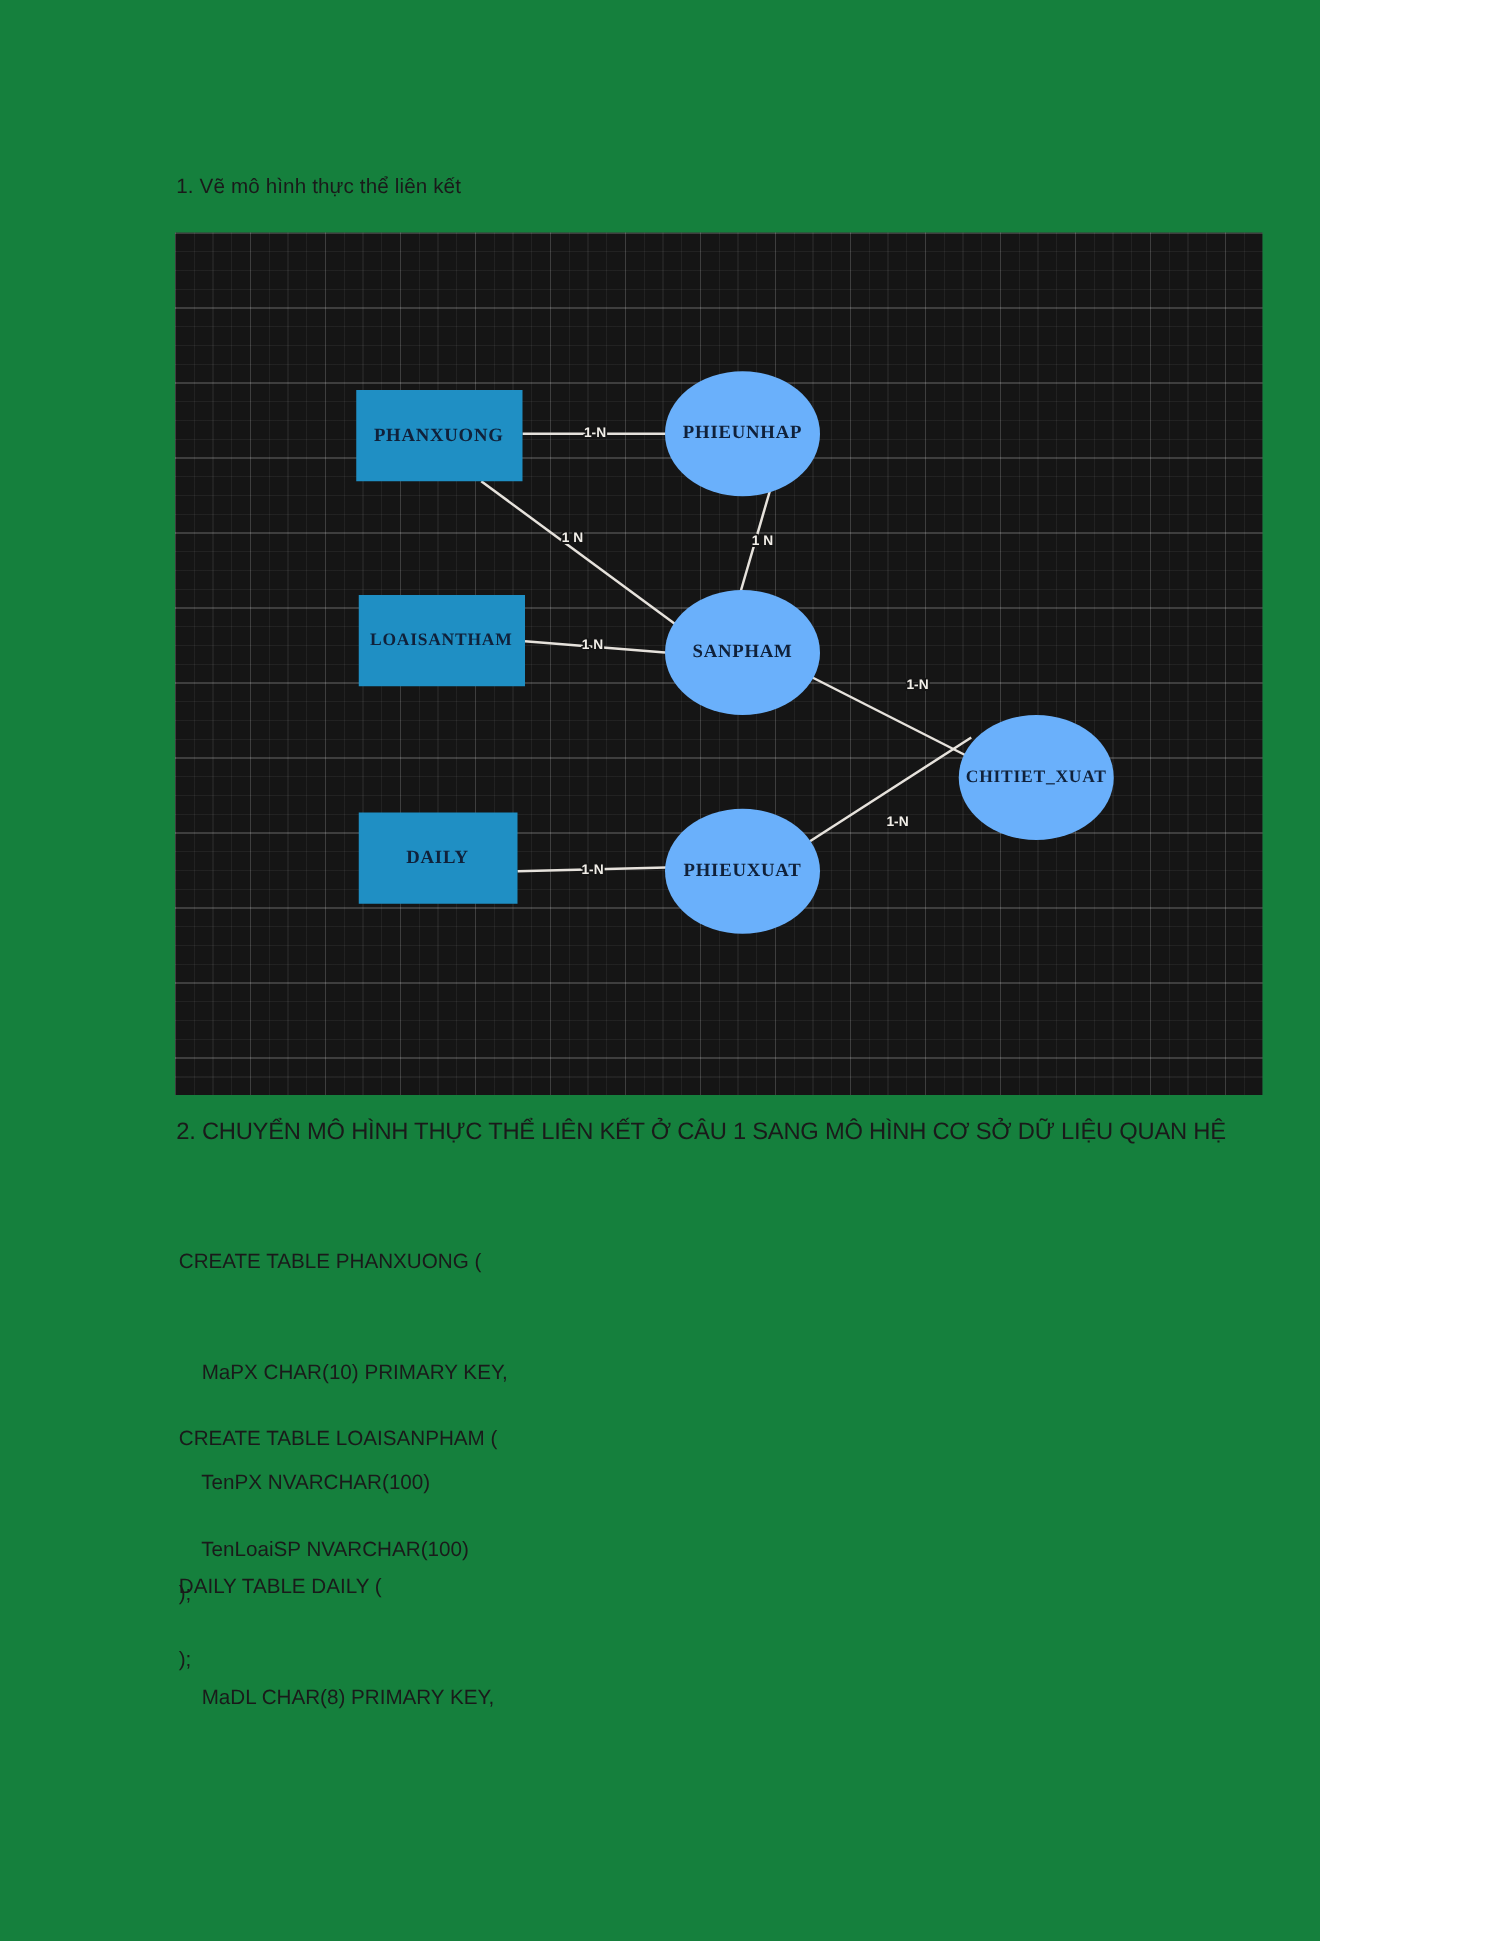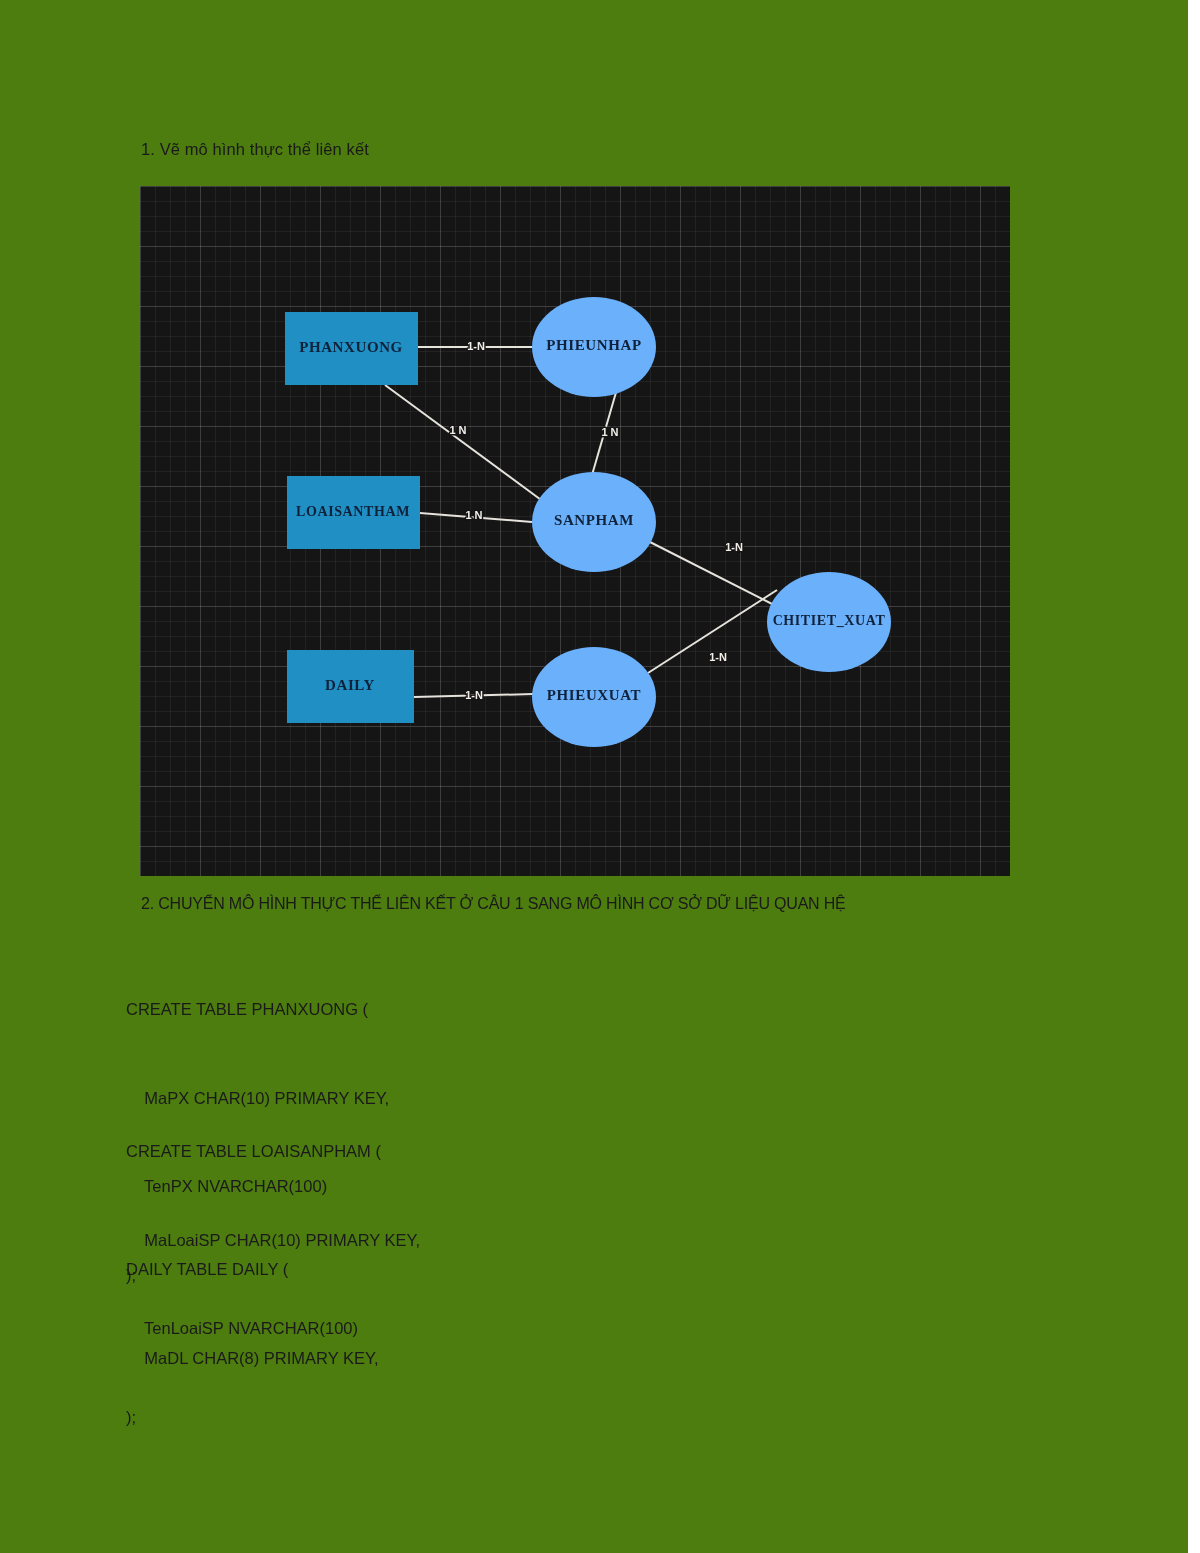--- a/index.html
+++ b/index.html
@@ -11,23 +11,23 @@
     width: 1200px;
     height: 1553px;
     font-family: "Liberation Sans", sans-serif;
     color: #000000;
     position: relative;
     overflow: hidden;
   }
   .page {
     position: absolute;
     left: 0; top: 0;
-    width: 1188px;
+    width: 1056px;
     height: 1553px;
-    background: #4d7c0f;
+    background: #15803d;
   }
   .heading-1 {
     position: absolute;
     left: 141px;
     top: 140px;
     font-size: 16.5px;
     letter-spacing: 0.1px;
     color: #1a1a1a;
     white-space: nowrap;
   }
@@ -75,28 +75,28 @@
     paint-order: stroke;
     stroke: #151515;
     stroke-width: 3px;
     stroke-linejoin: round;
   }
   
   .heading-2 {
     position: absolute;
     left: 141px;
     top: 895px;
-    font-size: 16px;
+    font-size: 19px;
     color: #1a1a1a;
     white-space: nowrap;
     letter-spacing: -0.2px;
   }
   .sql-block {
     position: absolute;
-    left: 126px;
+    left: 143px;
     font-size: 16.5px;
     line-height: 29.5px;
     color: #1a1a1a;
     white-space: pre;
   }
   .sql-line { white-space: pre; }
   .sql-1 { top: 936px; }
   .sql-2 { top: 1078px; }
   .sql-3 { top: 1196px; }
 </style>
@@ -160,21 +160,20 @@
 
   <div class="sql-block sql-1">
     <div class="sql-line">CREATE TABLE PHANXUONG (</div>
     <div class="sql-line">    MaPX CHAR(10) PRIMARY KEY,</div>
     <div class="sql-line">    TenPX NVARCHAR(100)</div>
     <div class="sql-line">);</div>
   </div>
 
   <div class="sql-block sql-2">
     <div class="sql-line">CREATE TABLE LOAISANPHAM (</div>
-    <div class="sql-line">    MaLoaiSP CHAR(10) PRIMARY KEY,</div>
     <div class="sql-line">    TenLoaiSP NVARCHAR(100)</div>
     <div class="sql-line">);</div>
   </div>
 
   <div class="sql-block sql-3">
     <div class="sql-line">DAILY TABLE DAILY (</div>
     <div class="sql-line">    MaDL CHAR(8) PRIMARY KEY,</div>
     
     
     

